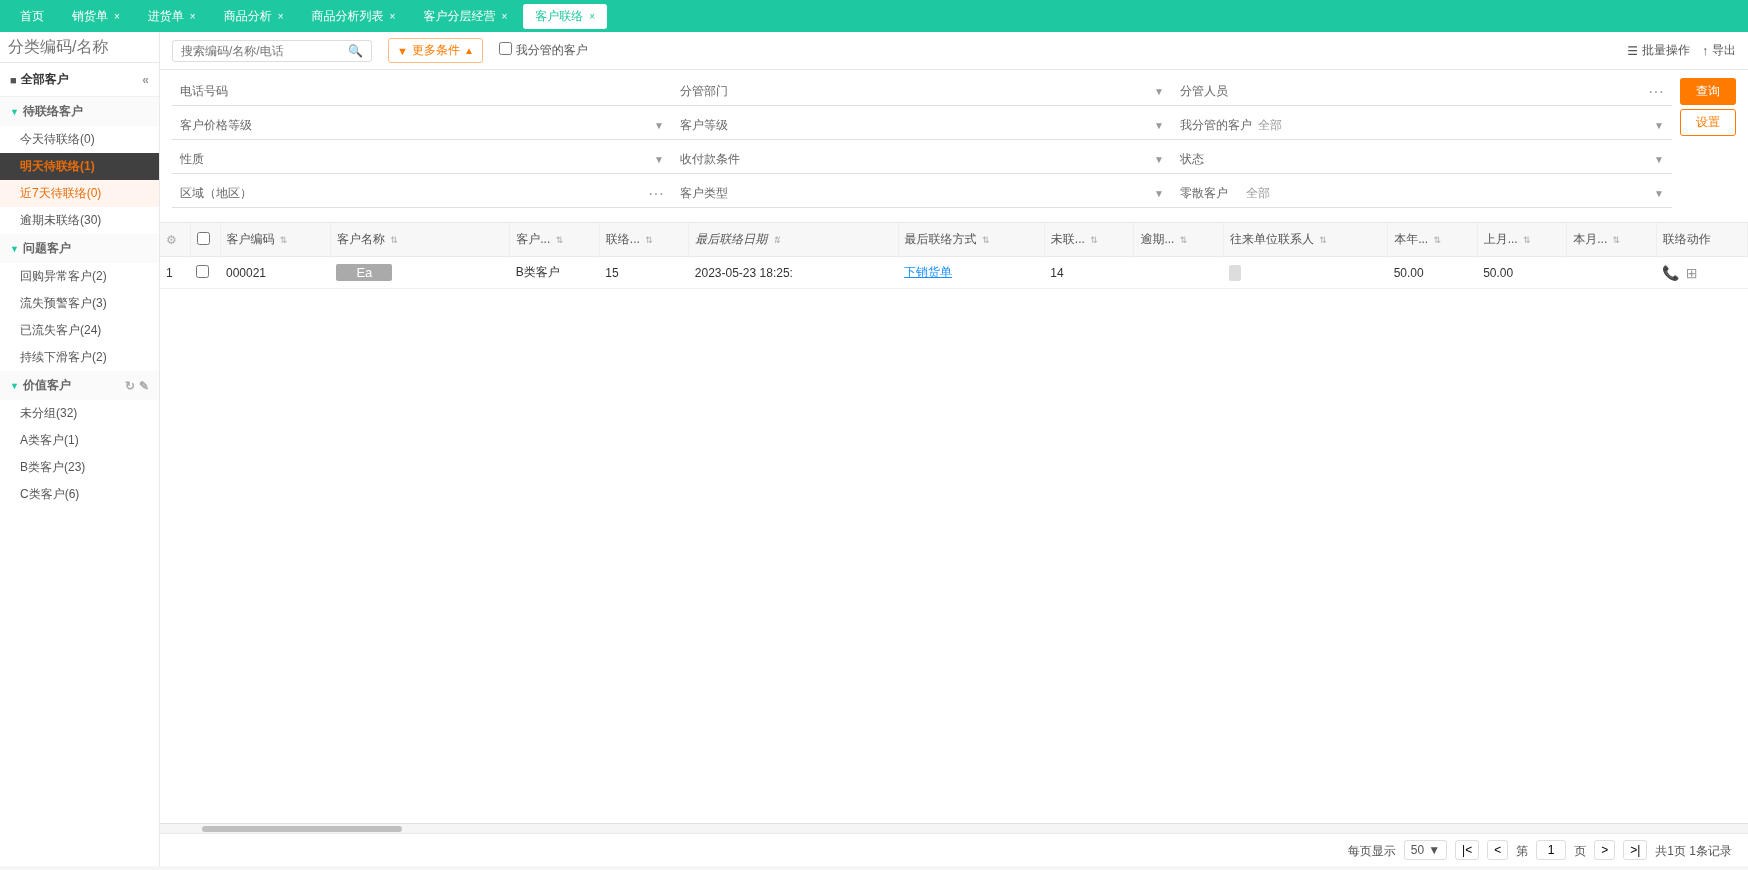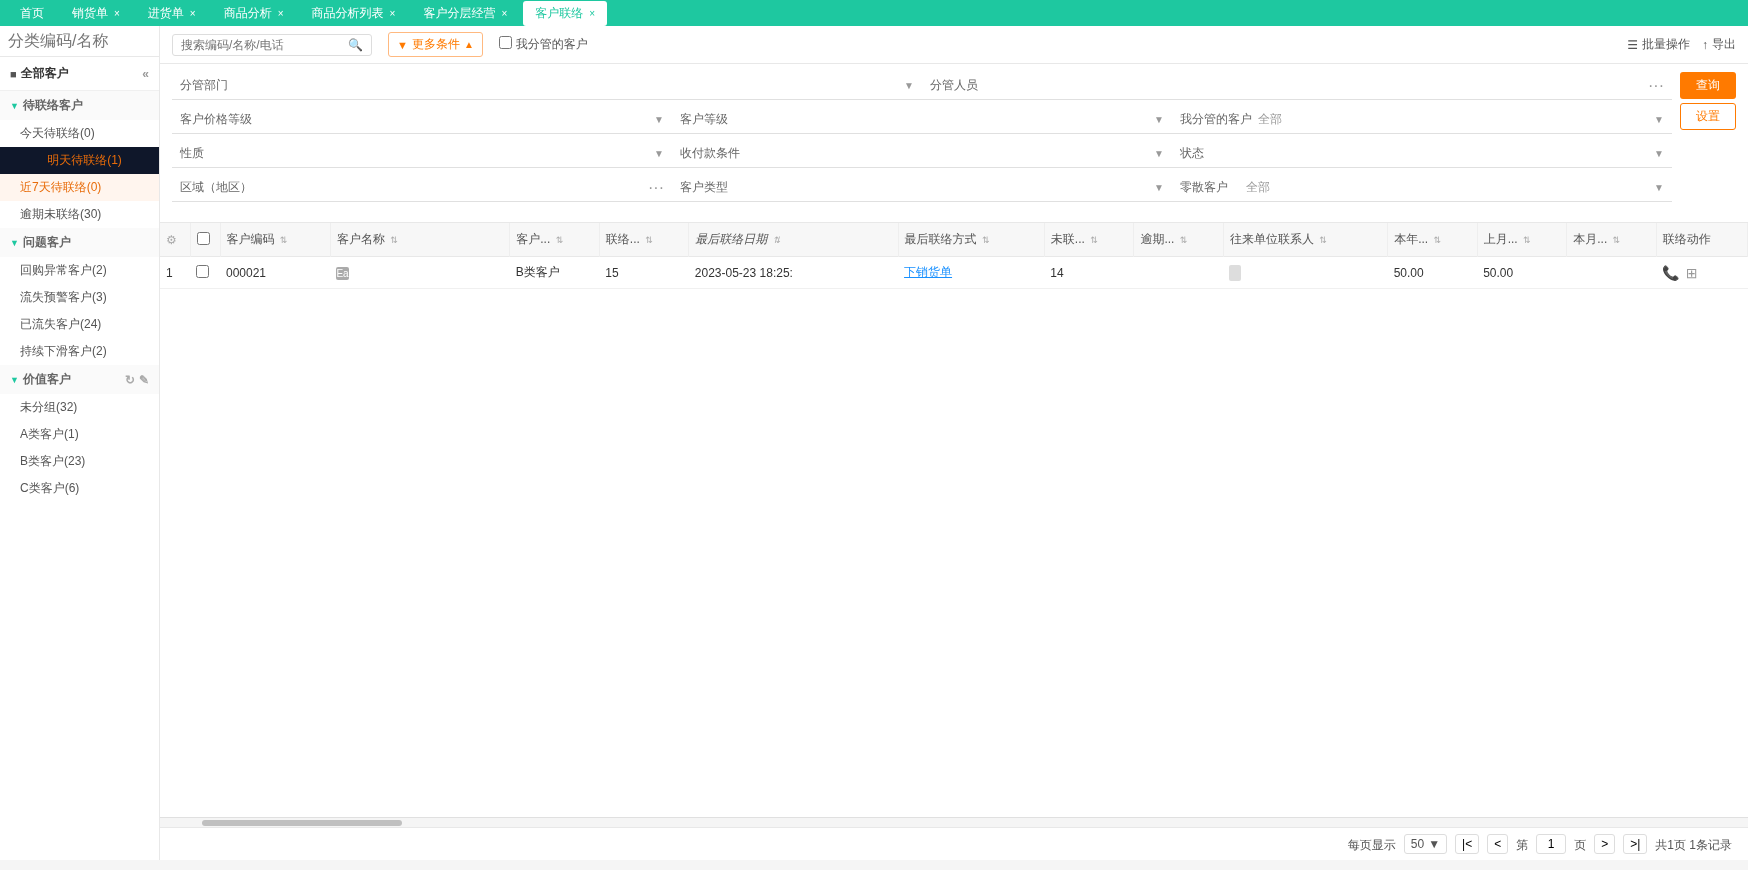--- a/index.html
+++ b/index.html
@@ -3,21 +3,21 @@
   <meta charset="utf-8">
   <style>
     * { box-sizing: border-box; margin: 0; padding: 0; font-family: 'Microsoft YaHei', Arial, sans-serif; font-size: 12px; }
     body { background: #f5f5f5; overflow: hidden; }
 
     
     .top-nav {
       display: flex;
       align-items: center;
       background: #1ec8a0;
-      height: 26px;
+      height: 32px;
       padding: 0 8px;
       gap: 4px;
     }
     .nav-item {
       color: #fff;
       padding: 4px 12px;
       cursor: pointer;
       border-radius: 3px;
       white-space: nowrap;
       display: flex;
@@ -73,21 +73,21 @@
       color: #666;
       font-weight: bold;
       gap: 4px;
       background: #fafafa;
     }
     .sidebar-item {
       padding: 5px 10px 5px 20px;
       color: #555;
       cursor: pointer;
     }
-    .sidebar-item.active { background: #0f172a; color: #e86c0a; font-weight: normal; text-align: center; }
+    .sidebar-item.active { background: #404040; color: #e86c0a; font-weight: bold; }
     .sidebar-item.active-light { background: #fff5ee; color: #e86c0a; }
 
     
     .content-area {
       flex: 1;
       display: flex;
       flex-direction: column;
       overflow: hidden;
     }
 
@@ -152,21 +152,21 @@
       background: #fff;
       border-bottom: 1px solid #e8e8e8;
       padding: 8px 12px;
     }
     .filter-row {
       display: flex;
       align-items: center;
       gap: 0;
       margin-bottom: 6px;
     }
-    .filter-row:last-child { margin-bottom: 12px; }
+    .filter-row:last-child { margin-bottom: 6px; }
     .filter-cell {
       display: flex;
       align-items: center;
       flex: 1;
       min-height: 28px;
       padding: 0 8px;
       border-bottom: 1px solid #e0e0e0;
       gap: 6px;
     }
     .filter-label {
@@ -405,20 +405,24 @@
         </div>
       </div>
     </div>
 
     <div class="adv-filter">
       <div style="display:flex;gap:0;align-items:flex-start;">
         <div style="flex:1;">
 
           <div class="filter-row">
             <div class="filter-cell">
+              <span class="filter-label">电话号码</span>
+              <input class="filter-input" type="text" style="">
+            </div>
+            <div class="filter-cell">
               <span class="filter-label">分管部门</span>
               <div class="filter-select">
                 <span></span>
                 <span class="chevron">▼</span>
               </div>
             </div>
             <div class="filter-cell">
               <span class="filter-label">分管人员</span>
               <div class="filter-select">
                 <span></span>
@@ -571,21 +575,21 @@
           </tr>
         </thead>
         <tbody>
           <tr>
             <td>1</td>
             <td>
               <input type="checkbox" style="">
             </td>
             <td>000021</td>
             <td>
-              <span style="background:#aaa;color:#fff;padding:1px 0;border-radius:2px;font-size:10px;margin-right:4px;">Ea</span>
+              <span style="background:#aaa;color:#fff;padding:1px 20px;border-radius:2px;font-size:13px;margin-right:4px;">Ea</span>
             </td>
             <td>B类客户</td>
             <td>15</td>
             <td>2023-05-23 18:25:</td>
             <td>
               <span class="link-text">下销货单</span>
             </td>
             <td>14</td>
             <td></td>
             <td>

